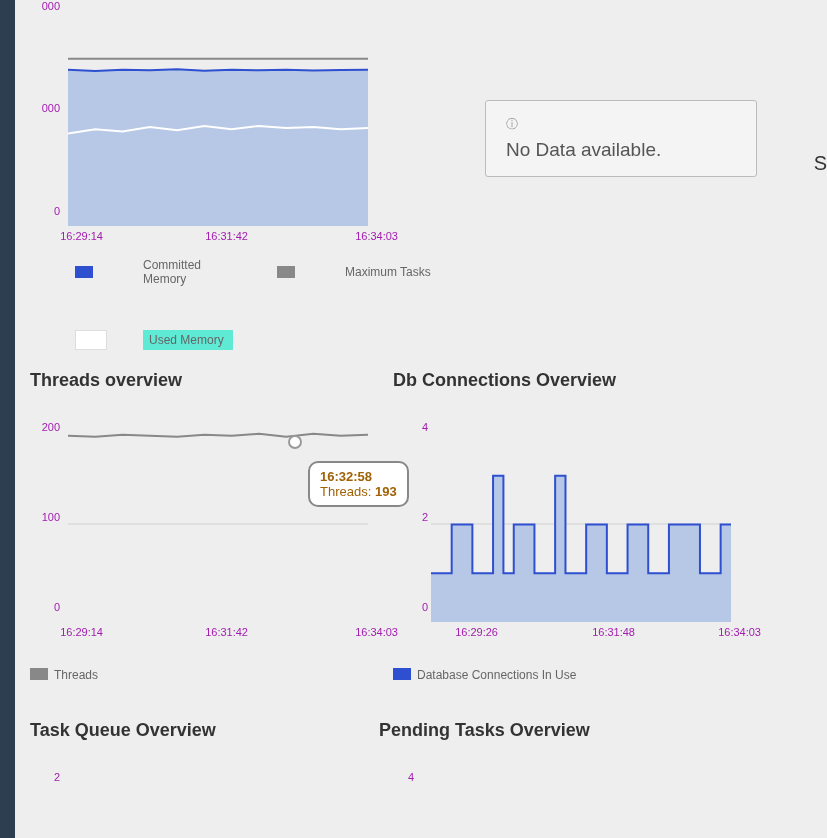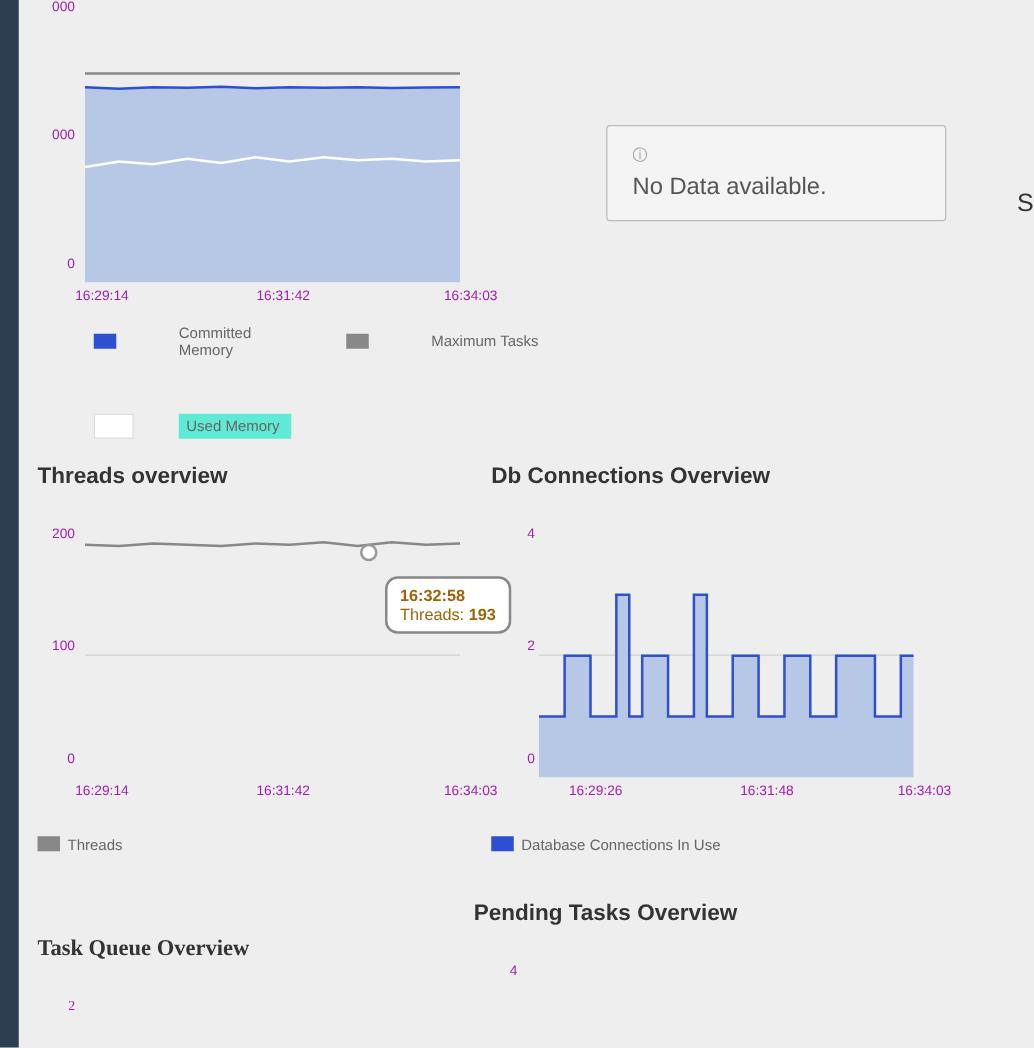--- a/index.html
+++ b/index.html
@@ -233,21 +233,21 @@
         <div class="axis-label x-label" style="left:120px; top:0; width:60px;margin-left:24px;">16:31:48</div>
         <div class="axis-label x-label" style="left:270px; top:0; width:60px;">16:34:03</div>
       </div>
       <div class="legend-row">
         <span class="legend-box" style="background:#2e4fcf;"></span>
         <span class="legend-text">Database Connections In Use</span>
       </div>
     </div>
   </div>
 
-  <div class="panel" style="left:15px; top:748px; width:370px;font-family:Liberation Serif, serif;">
+  <div class="panel" style="left:15px; top:720px; width:370px;">
     <div class="panel-title">Task Queue Overview</div>
     <div class="chart-wrap" style="margin-top:30px;">
       <div class="axis-label" style="left:-10px; top:0; width:40px;">2</div>
     </div>
   </div>
 
   <div class="panel" style="left:364px; top:720px; width:370px;">
     <div class="panel-title">Pending Tasks Overview</div>
     <div class="chart-wrap" style="margin-top:30px;">
       <div class="axis-label" style="left:-5px; top:0; width:40px;">4</div>

